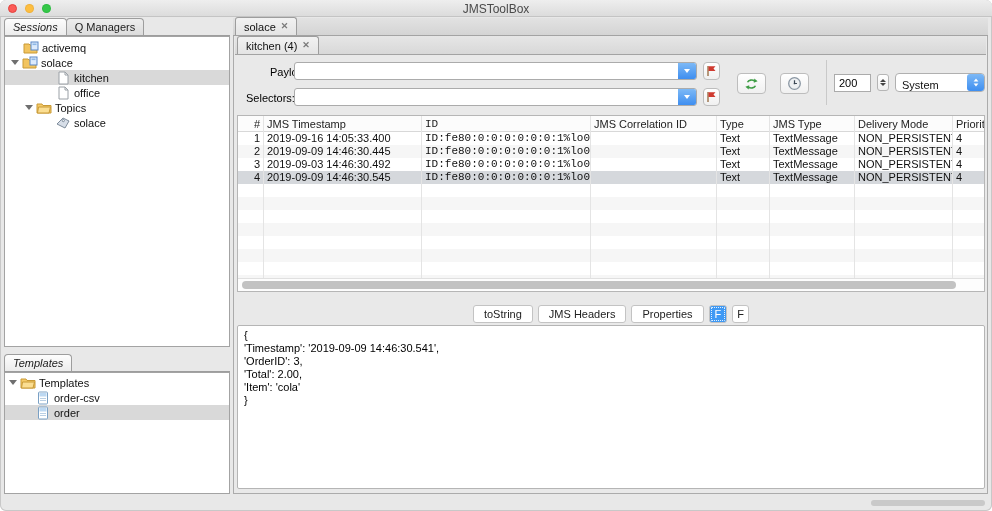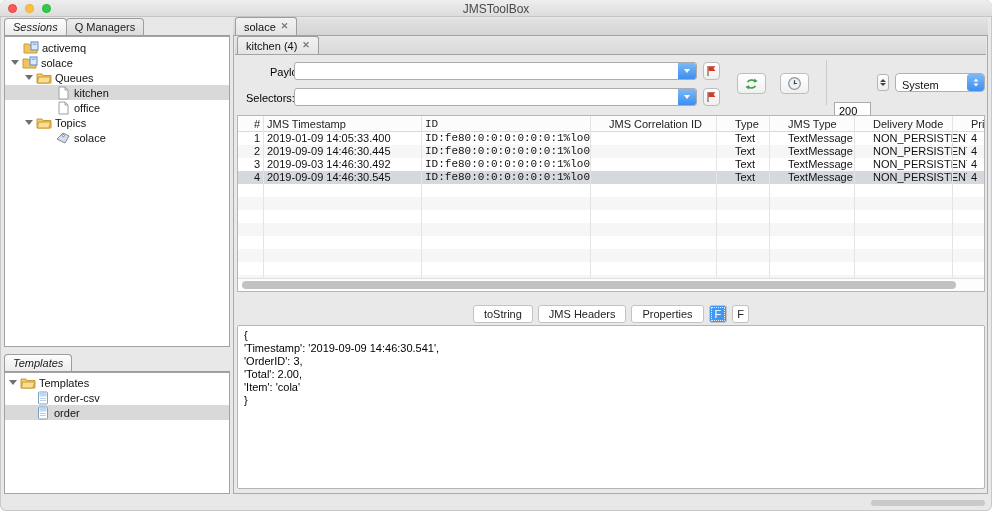--- a/index.html
+++ b/index.html
@@ -49,21 +49,21 @@
   .combo { position:absolute; height:18px; background:#ffffff; border:1px solid #ababab; border-radius:3px; display:flex; }
   .combo input { flex:1; border:none; outline:none; background:transparent; font:inherit; padding:0 4px; }
   .combo .drop { width:18px; height:100%; border-radius:0 2px 2px 0;
     background:linear-gradient(#7db9f6,#3e8ef0); display:flex; align-items:center; justify-content:center; }
   .chev { width:0; height:0; border-left:3.5px solid transparent; border-right:3.5px solid transparent; border-top:4px solid #ffffff; }
   .chev.up { border-top:none; border-bottom:4px solid #ffffff; }
   .sqbtn { position:absolute; background:linear-gradient(#ffffff,#f0f0f0); border:1px solid #bdbdbd;
     border-radius:4px; display:flex; align-items:center; justify-content:center; }
   .flagbtn { width:17px; height:18px; }
   .vsep { position:absolute; width:1px; background:#c9c9c9; }
-  .numfield { position:absolute; height:18px; background:#fff; border:1px solid #ababab; font:inherit; padding:0 4px;margin-top:28px; }
+  .numfield { position:absolute; height:18px; background:#fff; border:1px solid #ababab; font:inherit; padding:0 4px; }
   .stepper { position:absolute; width:12px; height:17px; background:linear-gradient(#ffffff,#efefef);
     border:1px solid #b5b5b5; border-radius:3px; display:flex; flex-direction:column; align-items:center; justify-content:center; gap:1px; }
   .stepper .c { width:0; height:0; border-left:3px solid transparent; border-right:3px solid transparent; }
   .stepper .c.u { border-bottom:3.5px solid #444; }
   .stepper .c.d { border-top:3.5px solid #444; }
   .popup { position:absolute; height:19px; background:#ffffff; border:1px solid #b0b0b0; border-radius:4px;
     display:flex; align-items:flex-end; }
   .popup .val { flex:1; padding:0 6px; }
   .popup .pbtn { width:17px; height:17px; margin:0; border-radius:3px;
     background:linear-gradient(#7db9f6,#3e8ef0); display:flex; flex-direction:column; align-items:center; justify-content:center; gap:1px; }
@@ -73,21 +73,21 @@
     background:#fff; border:1px solid #b6b6b6; overflow:hidden; }
   .grow { display:flex; width:748px; }
   .ghead { height:16px; border-bottom:1px solid #d8d8d8; background:#fcfcfc; color:#222; }
   .ghead .gc { overflow:hidden; white-space:nowrap; padding-top:2px; }
   .gdata { height:13px; }
   .gdata .gc { overflow:hidden; white-space:nowrap; line-height:13px; }
   .gdata.even { background:#f6f6f6; }
   .gdata.sel { background:#d5d8dc; }
   .gc { padding-left:4px; flex:none; }
   .gc.c0 { width:25px; text-align:right; padding-left:0; padding-right:3px; }
-  .gc.c1 { width:158px; } .gc.c2 { width:169px;font-family:Liberation Mono, monospace; } .gc.c3 { width:126px;margin-left:15px; }
+  .gc.c1 { width:158px; } .gc.c2 { width:169px;font-family:Liberation Mono, monospace; } .gc.c3 { width:126px; }
   .gc.c4 { width:53px; }  .gc.c5 { width:85px; }  .gc.c6 { width:98px; }
   .gc.c7 { width:34px; }
   .gfiller { position:absolute; left:0; top:68px; width:748px; height:96px;
     background:repeating-linear-gradient(#ffffff 0 13px, #f6f6f6 13px 26px); }
   .gcols { position:absolute; left:0; top:0; width:748px; height:164px; pointer-events:none; }
   .gcols i { position:absolute; top:0; bottom:0; width:1px; background:#e4e4e4; }
   .ghsb { position:absolute; left:0; bottom:0; width:748px; height:13px; background:#fdfdfd; border-top:1px solid #e0e0e0; }
   .ghsb .thumb { position:absolute; left:4px; top:2px; width:714px; height:8px; border-radius:4px; background:#c2c2c2; }
   
   .dtabs { position:absolute; left:237px; top:304px; width:748px; height:19px;
@@ -140,32 +140,20 @@
         <span class="arrow-down"></span>
         <span class="sp" style="width:3px"></span>
       <span class="tico">
         <svg width="16" height="14" viewBox="0 0 16 14">
             <path d="M1 3h5l1 1h7v8H1z" fill="#f2c45f" stroke="#c99a36"></path>
             <rect x="8" y="1" width="7" height="8" fill="#dceafc" stroke="#5b87c5"></rect>
             <rect x="9.5" y="2.5" width="4" height="1.6" fill="#8db7e6"></rect>
           </svg>
       </span>
       <span class="lbl">solace</span>
-    </div>
-    <div class="trow">
-      <span class="sp" style="width:20px"></span>
-        <span class="arrow-down"></span>
-        <span class="sp" style="width:3px"></span>
-      <span class="tico">
-        <svg width="16" height="14" viewBox="0 0 16 14">
-            <path d="M1 3h5l1 1.5h8V12H1z" fill="#f6cb68" stroke="#c99a36"></path>
-            <path d="M2.5 6h12L13 12H1.5z" fill="#fbde92" stroke="#c99a36"></path>
-          </svg>
-      </span>
-      <span class="lbl">Queues</span>
     </div>
     <div class="trow sel">
       <span class="sp" style="width:50px"></span>
       <span class="tico">
         <svg width="16" height="14" viewBox="0 0 16 14">
             <path d="M4 1h6l3 3v9H4z" fill="#ffffff" stroke="#9aa0a6"></path>
             <path d="M10 1v3h3" fill="none" stroke="#9aa0a6"></path>
           </svg>
       </span>
       <span class="lbl">kitchen</span>
@@ -325,21 +313,21 @@
       <span class="gc c1">JMS Timestamp</span>
       <span class="gc c2">ID</span>
       <span class="gc c3">JMS Correlation ID</span>
       <span class="gc c4">Type</span>
       <span class="gc c5">JMS Type</span>
       <span class="gc c6">Delivery Mode</span>
       <span class="gc c7">Priority</span>
     </div>
     <div class="grow gdata">
       <span class="gc c0">1</span>
-      <span class="gc c1">2019-01-09 14:05:33.400</span>
+      <span class="gc c1">2019-09-16 14:05:33.400</span>
       <span class="gc c2">ID:fe80:0:0:0:0:0:0:1%lo0eba116...</span>
       <span class="gc c3"></span>
       <span class="gc c4">Text</span>
       <span class="gc c5">TextMessage</span>
       <span class="gc c6">NON_PERSISTENT (1)</span>
       <span class="gc c7">4</span>
     </div>
     <div class="grow gdata even">
       <span class="gc c0">2</span>
       <span class="gc c1">2019-09-09 14:46:30.445</span>

